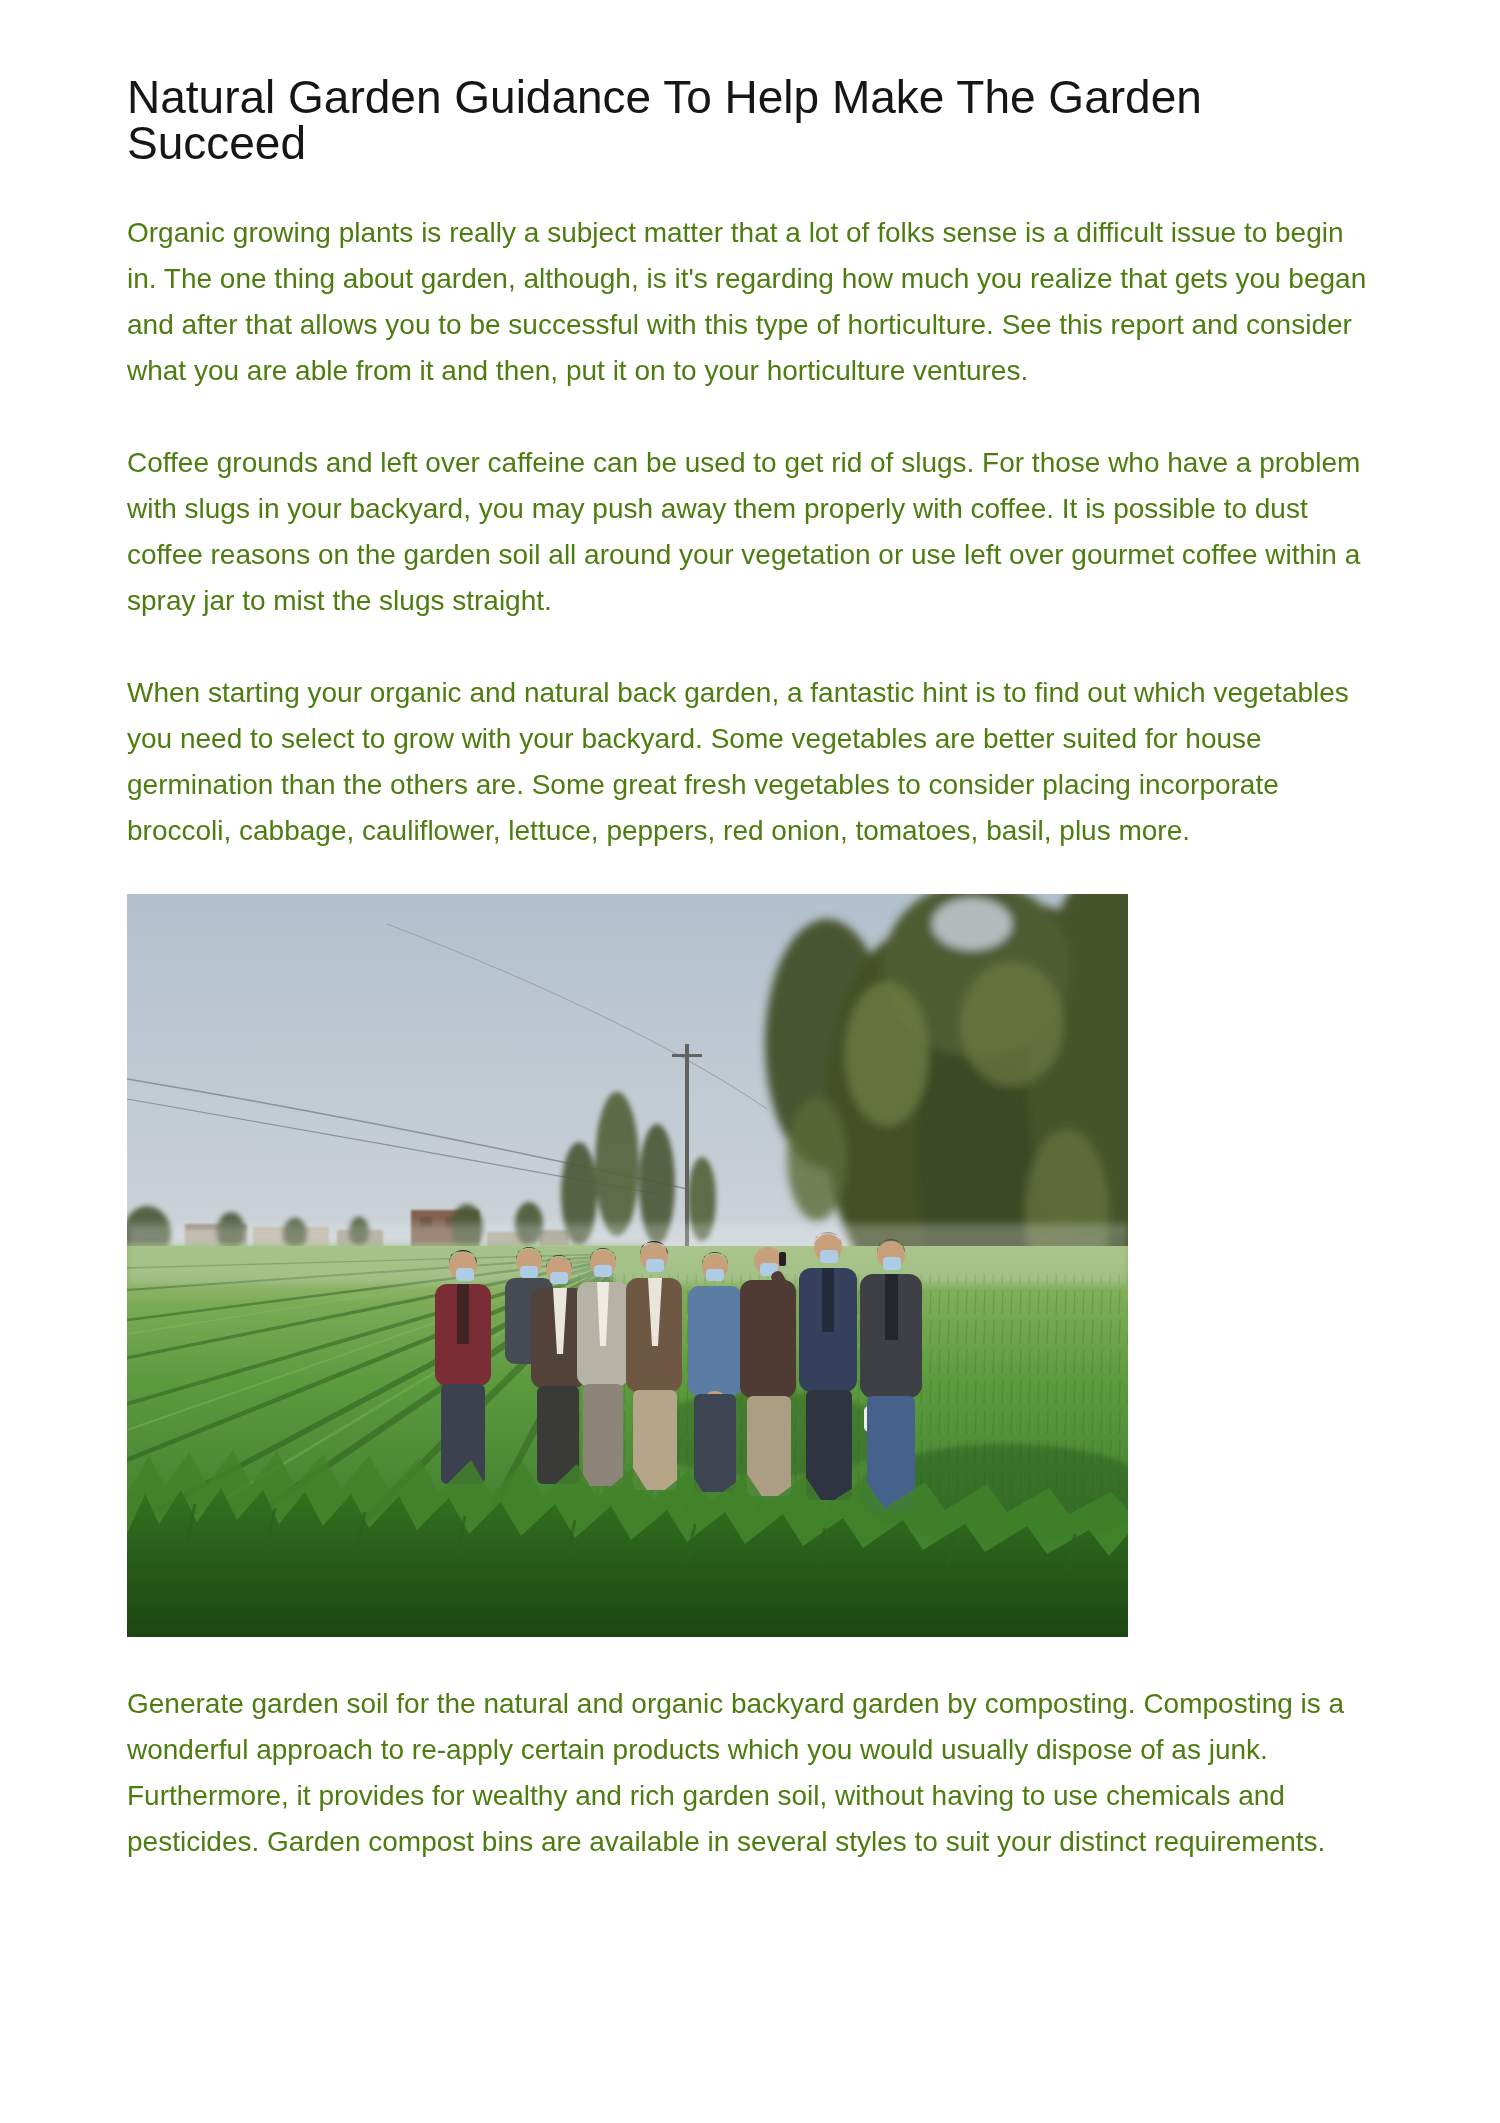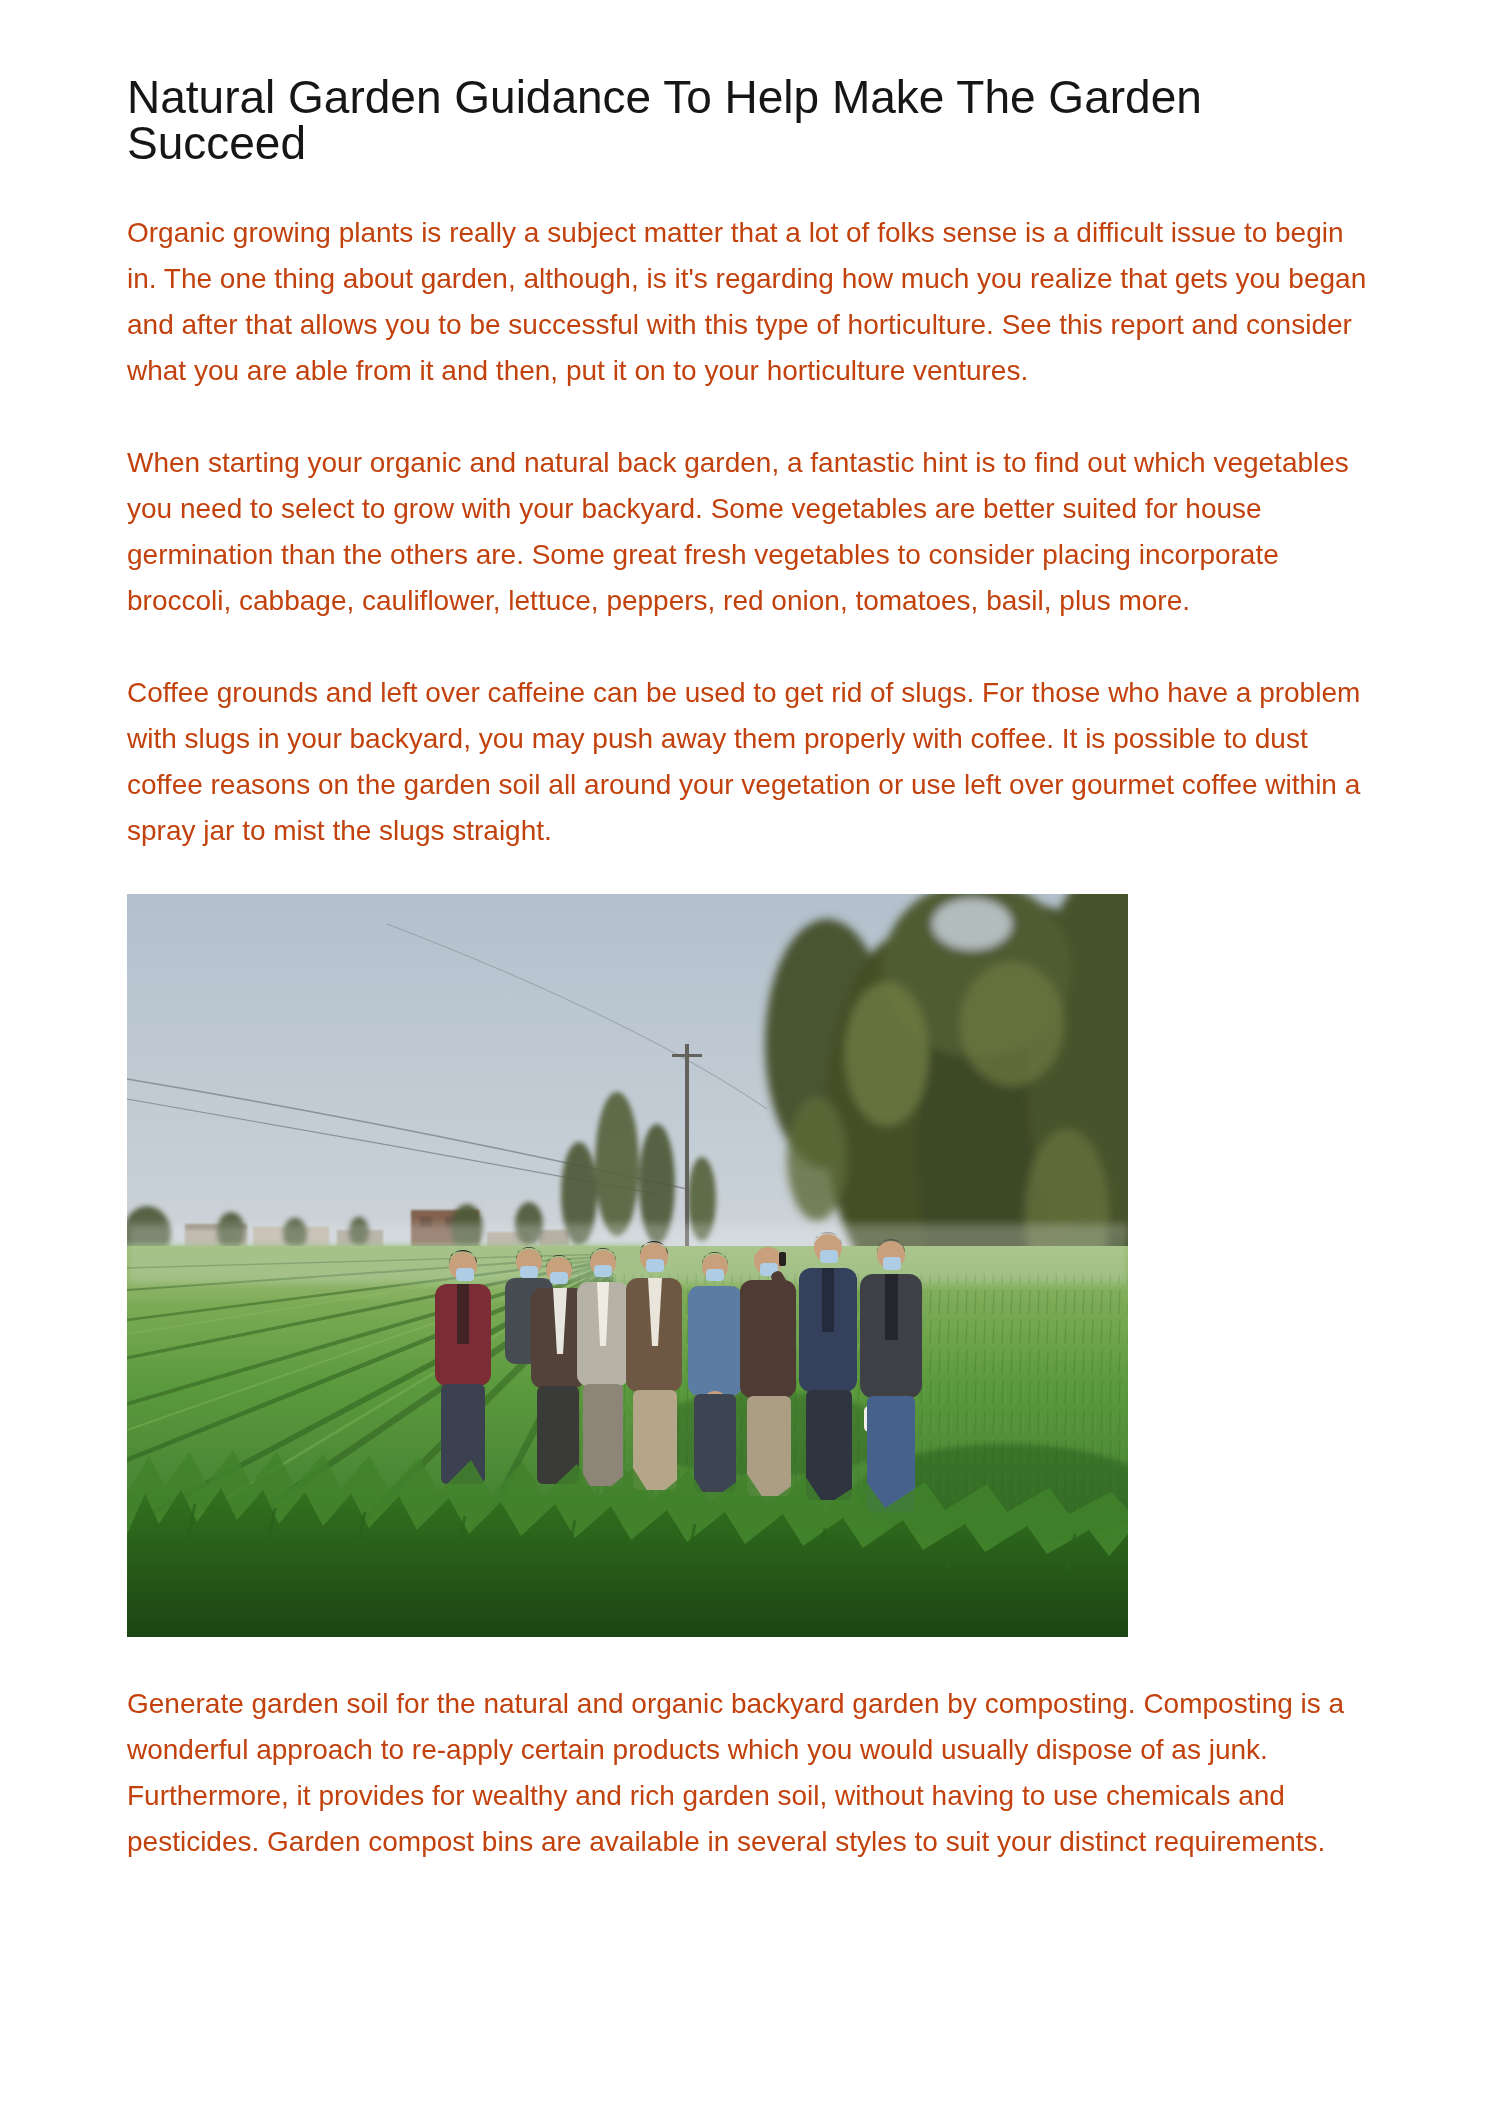--- a/index.html
+++ b/index.html
@@ -22,21 +22,21 @@
     margin: 14px 0 44px 0;
     color: #161616;
     position: relative;
     z-index: 2;
   }
   p.body-par {
     font-size: 28px;
     line-height: 46px;
     font-weight: 400;
     margin: 0 0 46px 0;
-    color: #c2410c;
+    color: #4d7c0f;
     position: relative;
     z-index: 2;
   }
   figure.photo {
     margin: -6px 0 44px 0;
     padding: 0;
     width: 1001px;
     height: 743px;
     position: relative;
     z-index: 1;
@@ -44,22 +44,22 @@
   figure.photo svg { display: block; }
 </style>
 </head>
 <body>
 
 <div class="page">
 
   <h1 class="title">Natural Garden Guidance To Help Make The Garden Succeed</h1>
 
   <p class="body-par">Organic growing plants is really a subject matter that a lot of folks sense is a difficult issue to begin in. The one thing about garden, although, is it's regarding how much you realize that gets you began and after that allows you to be successful with this type of horticulture. See this report and consider what you are able from it and then, put it on to your horticulture ventures.</p>
+  <p class="body-par">Coffee grounds and left over caffeine can be used to get rid of slugs. For those who have a problem with slugs in your backyard, you may push away them properly with coffee. It is possible to dust coffee reasons on the garden soil all around your vegetation or use left over gourmet coffee within a spray jar to mist the slugs straight.</p>
   <p class="body-par">When starting your organic and natural back garden, a fantastic hint is to find out which vegetables you need to select to grow with your backyard. Some vegetables are better suited for house germination than the others are. Some great fresh vegetables to consider placing incorporate broccoli, cabbage, cauliflower, lettuce, peppers, red onion, tomatoes, basil, plus more.</p>
-  <p class="body-par">Coffee grounds and left over caffeine can be used to get rid of slugs. For those who have a problem with slugs in your backyard, you may push away them properly with coffee. It is possible to dust coffee reasons on the garden soil all around your vegetation or use left over gourmet coffee within a spray jar to mist the slugs straight.</p>
 
   <figure class="photo" role="img" aria-label="Group of nine men wearing light blue face masks standing in a bright green wheat field; large dark trees on the right, distant buildings and power lines under a hazy blue-grey sky">
     <svg width="1001" height="743" viewBox="0 0 1001 743" xmlns="http://www.w3.org/2000/svg">
       <defs>
         <linearGradient id="skyG" x1="0" y1="0" x2="0" y2="1">
           <stop offset="0" stop-color="#b3c0cd"></stop>
           <stop offset="0.7" stop-color="#c6cfd6"></stop>
           <stop offset="1" stop-color="#d2d7da"></stop>
         </linearGradient>
         <linearGradient id="fieldG" x1="0" y1="0" x2="0" y2="1">

